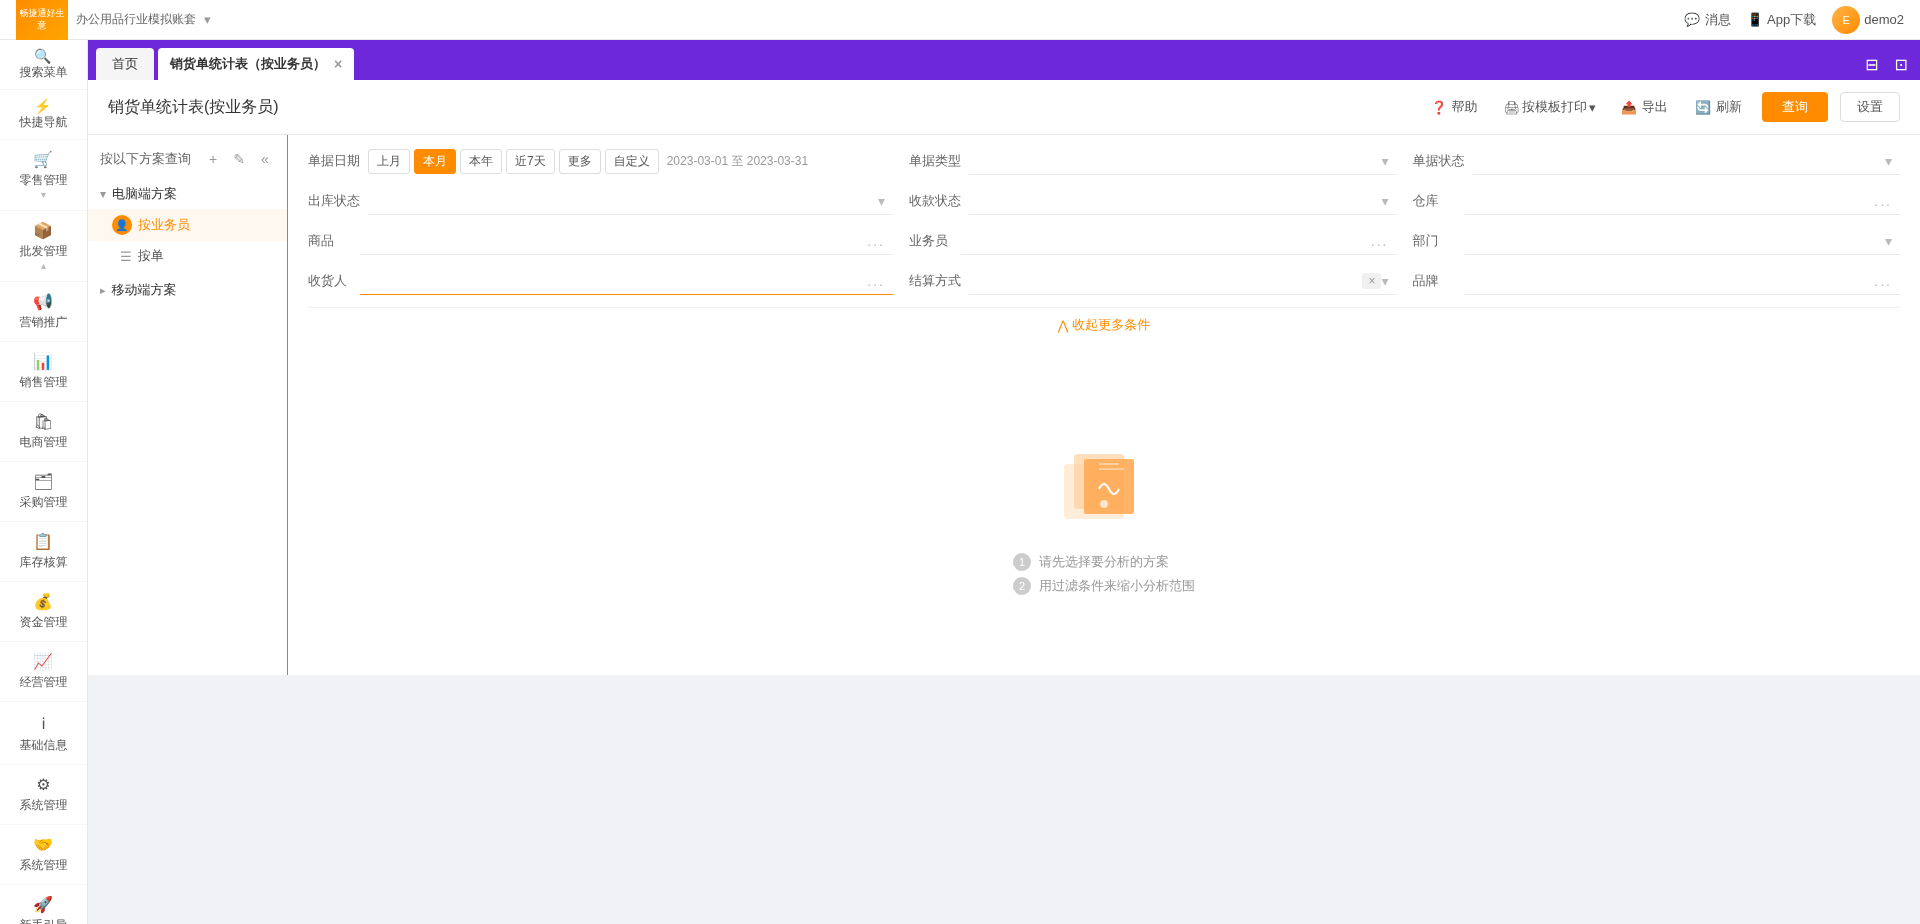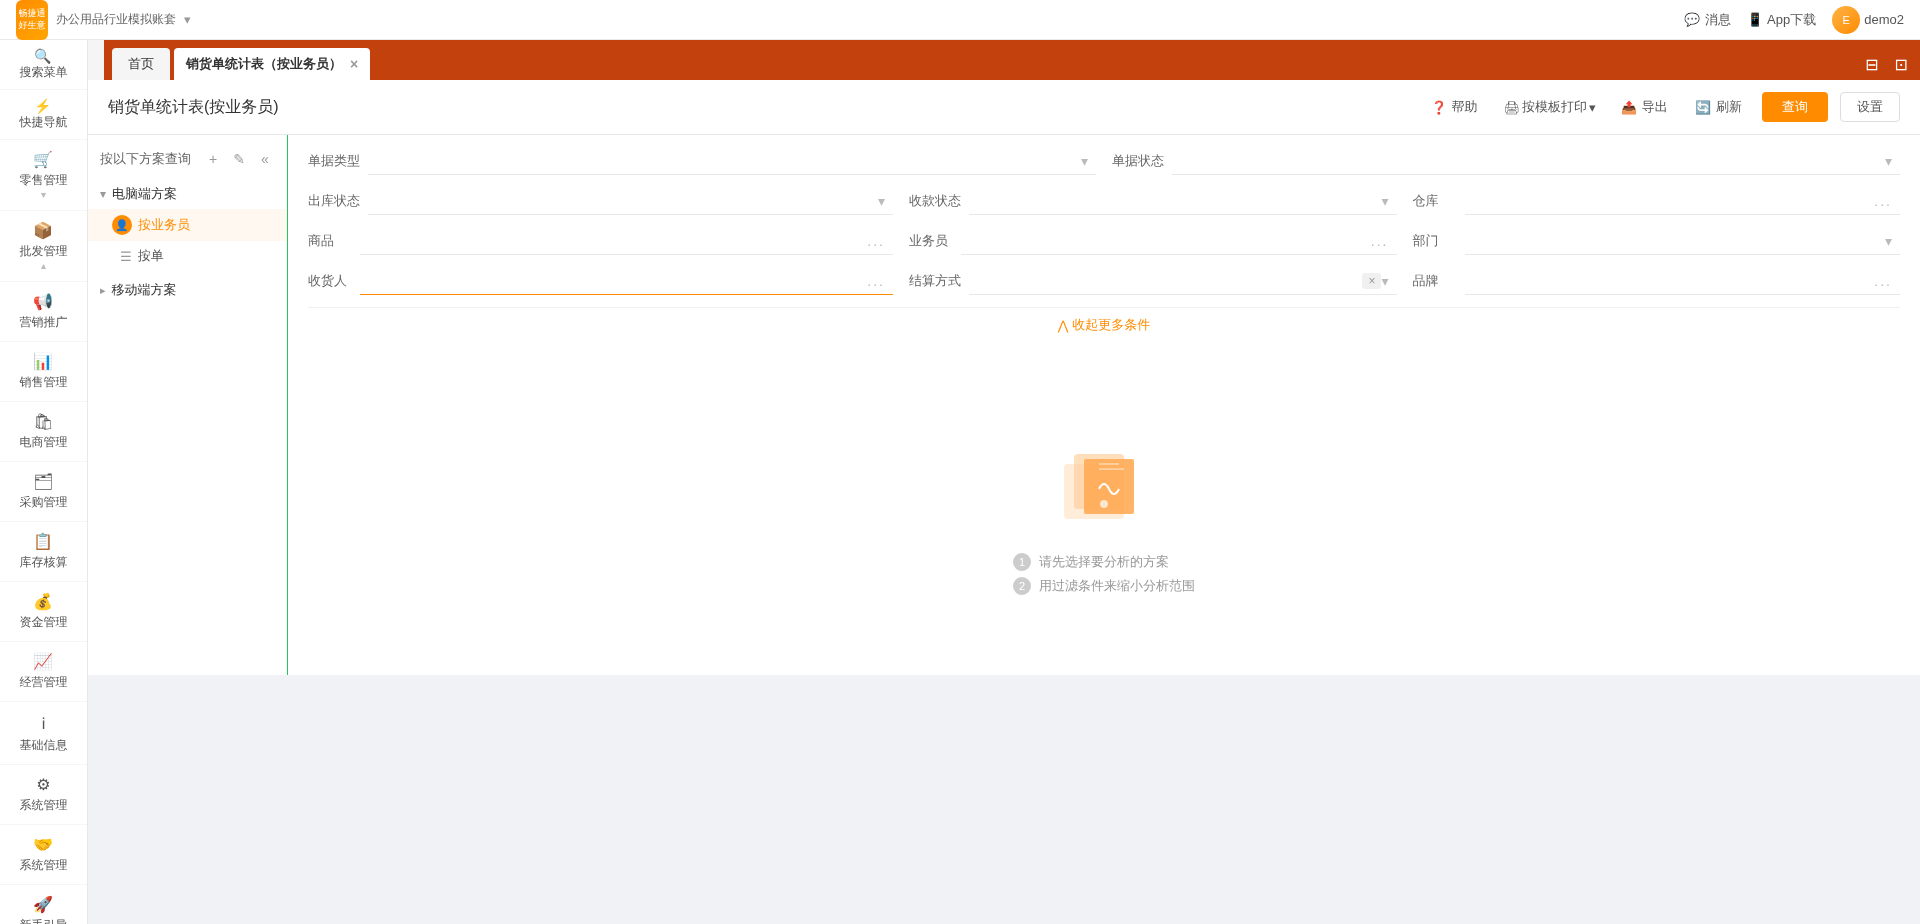--- a/index.html
+++ b/index.html
@@ -11,26 +11,25 @@
       height: 40px;
       display: flex;
       align-items: center;
       justify-content: space-between;
       padding: 0 16px;
       border-bottom: 1px solid #e8e8e8;
       z-index: 100;
     }
     .top-header-left { display: flex; align-items: center; gap: 8px; }
     .logo-box {
-      width: 32px; height: 40px;
+      width: 52px; height: 40px;
       background: linear-gradient(135deg, #ff8c00, #ffa500);
       display: flex; align-items: center; justify-content: flex-start;
       color: #fff; font-size: 10px; text-align: center; line-height: 1.2;
       flex-shrink: 0;
-      border-radius: 6px;
     }
     .app-title { font-size: 12px; color: #666; }
     .top-header-right { display: flex; align-items: center; gap: 16px; }
     .header-action { display: flex; align-items: center; gap: 4px; color: #555; font-size: 13px; cursor: pointer; }
     .avatar { width: 28px; height: 28px; border-radius: 50%; background: #ddd; overflow: hidden; display: flex; align-items: center; justify-content: center; }
     .avatar-img { width: 100%; height: 100%; background: linear-gradient(135deg, #ffb347, #ff8c00); display: flex; align-items: center; justify-content: center; color: #fff; font-size: 11px; }
 
     
     .main-layout { display: flex; flex: 1; overflow: hidden; }
 
@@ -51,27 +50,26 @@
     }
     .sidebar-item .menu-icon { font-size: 16px; margin-bottom: 3px; }
     .sidebar-search { font-size: 12px; padding: 8px 4px; text-align: center; color: #555; cursor: pointer; border-bottom: 1px solid #f5f5f5; }
     .sidebar-quick { font-size: 12px; padding: 8px 4px; text-align: center; color: #555; cursor: pointer; border-bottom: 1px solid #f5f5f5; }
 
     
     .content-area { flex: 1; display: flex; flex-direction: column; overflow: hidden; }
 
     
     .tab-bar {
-      background: #c2410c;
+      background: #6d28d9;
       height: 40px;
       display: flex;
       align-items: flex-end;
       padding: 0 8px;
       gap: 4px;
-      margin-left: 16px;
     }
     .tab-home {
       background: #f5f5f5; color: #333; border-radius: 4px 4px 0 0;
       padding: 6px 16px; font-size: 13px; cursor: pointer; height: 32px; display: flex; align-items: center;
     }
     .tab-active {
       background: #fff; color: #333; border-radius: 4px 4px 0 0;
       padding: 6px 12px; font-size: 13px; cursor: pointer; height: 32px; display: flex; align-items: center; gap: 8px; font-weight: bold;
     }
     .tab-close { color: #999; font-size: 14px; cursor: pointer; }
@@ -367,20 +365,32 @@
             <span class="expand-icon">▸</span>
             <span>移动端方案</span>
           </div>
         </div>
 
         <div style="flex:1;display:flex;flex-direction:column;">
 
           <div class="filter-area">
 
             <div class="filter-row">
+              <div class="filter-item" style="flex:1.2;">
+                <span class="filter-label">单据日期</span>
+                <div class="date-filter">
+                  <button class="date-btn">上月</button>
+                  <button class="date-btn active">本月</button>
+                  <button class="date-btn">本年</button>
+                  <button class="date-btn">近7天</button>
+                  <button class="date-btn">更多</button>
+                  <button class="date-btn">自定义</button>
+                  <span class="date-range-text">2023-03-01 至 2023-03-31</span>
+                </div>
+              </div>
               <div class="filter-item" style="flex:1;">
                 <span class="filter-label">单据类型</span>
                 <div class="filter-control">
                   <span class="filter-placeholder"></span>
                   <span class="filter-suffix">▾</span>
                 </div>
               </div>
               <div class="filter-item" style="flex:1;align-items:center;">
                 <span class="filter-label">单据状态</span>
                 <div class="filter-control">

